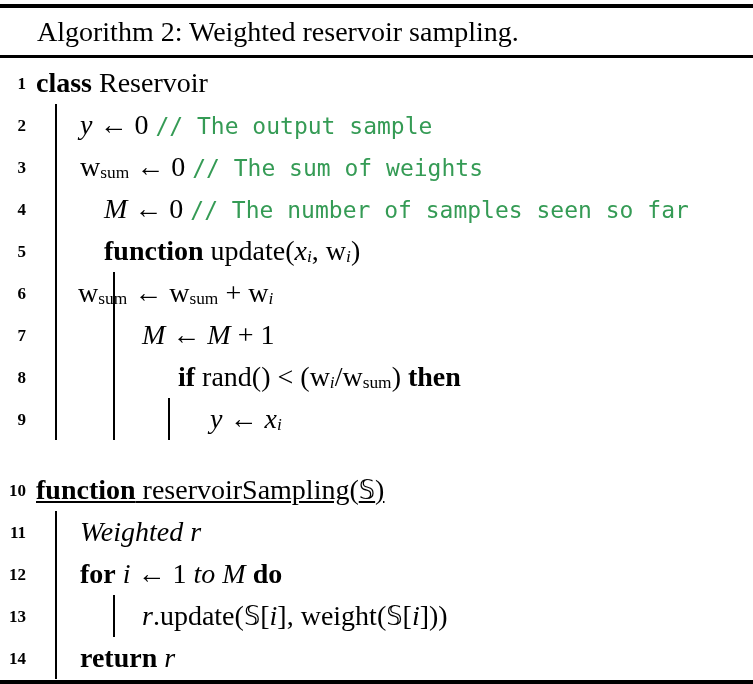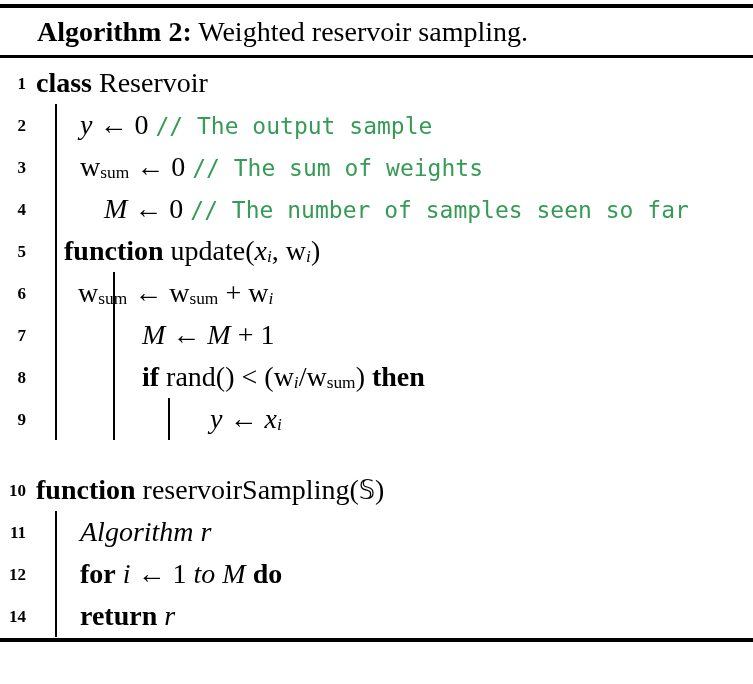--- a/index.html
+++ b/index.html
@@ -13,21 +13,21 @@
     color:var(--ink);
     position:relative;
   }
   .rule-thick{height:4px;background:var(--ink);}
   .rule-mid{height:3px;background:var(--ink);}
   .rule-top{margin-top:4px;}
   .titlebar{
     height:47px;line-height:47px;
     padding-left:37px;font-size:28px;white-space:nowrap;
   }
-  .ttl-label{font-weight:bold;}
+  .ttl-label{font-weight:normal;}
   .algo-body{padding-top:4px;}
   .row{
     position:relative;height:42px;line-height:42px;
     font-size:28px;white-space:nowrap;
   }
   .row.gap{margin-top:29px;}
   .num{
     position:absolute;left:0;top:0;width:26px;
     text-align:right;font-size:17px;font-weight:bold;line-height:44px;
   }
@@ -74,60 +74,66 @@
       <span class="code" style="padding-left: 80px;"><span class="sg-t">w</span><span class="sg-sub">sum</span><span class="sg-t"> ← 0 </span><span class="sg-c">// The sum of weights</span></span>
     </div>
     <div class="row">
       <span class="num">4</span>
       <span class="vbar" style="left: 55px;"></span>
       <span class="code" style="padding-left: 104px;"><span class="sg-v">M</span><span class="sg-t"> ← 0 </span><span class="sg-c">// The number of samples seen so far</span></span>
     </div>
     <div class="row">
       <span class="num">5</span>
       <span class="vbar" style="left: 55px;"></span>
-      <span class="code" style="padding-left: 64px;"><span class="sg-kw">function</span><span class="sg-t"> update(</span><span class="sg-v">x</span><span class="sg-subv">i</span><span class="sg-t">, w</span><span class="sg-subv">i</span><span class="sg-t">)</span></span>
+      <span class="code" style="padding-left: 80px; margin-left: 24px;"><span class="sg-kw">function</span><span class="sg-t"> update(</span><span class="sg-v">x</span><span class="sg-subv">i</span><span class="sg-t">, w</span><span class="sg-subv">i</span><span class="sg-t">)</span></span>
     </div>
     <div class="row">
       <span class="num">6</span>
       <span class="vbar" style="left: 55px;"></span>
       <span class="vbar" style="left: 113px;"></span>
       <span class="code" style="padding-left: 78px;"><span class="sg-t">w</span><span class="sg-sub">sum</span><span class="sg-t"> ← w</span><span class="sg-sub">sum</span><span class="sg-t"> + w</span><span class="sg-subv">i</span></span>
     </div>
     <div class="row">
       <span class="num">7</span>
       <span class="vbar" style="left: 55px;"></span>
       <span class="vbar" style="left: 113px;"></span>
       <span class="code" style="padding-left: 142px;"><span class="sg-v">M</span><span class="sg-t"> ← </span><span class="sg-v">M</span><span class="sg-t"> + 1</span></span>
     </div>
     <div class="row">
       <span class="num">8</span>
       <span class="vbar" style="left: 55px;"></span>
       <span class="vbar" style="left: 113px;"></span>
-      <span class="code" style="padding-left: 142px;"><span class="sg-kw">if</span><span class="sg-t"> rand() &lt; (w</span><span class="sg-subv">i</span><span class="sg-t">/w</span><span class="sg-sub">sum</span><span class="sg-t">) </span><span class="sg-kw">then</span></span>
+      <span class="code" style="padding-left: 142px; margin-left: 36px;"><span class="sg-kw">if</span><span class="sg-t"> rand() &lt; (w</span><span class="sg-subv">i</span><span class="sg-t">/w</span><span class="sg-sub">sum</span><span class="sg-t">) </span><span class="sg-kw">then</span></span>
     </div>
     <div class="row">
       <span class="num">9</span>
       <span class="vbar" style="left: 55px;"></span>
       <span class="vbar" style="left: 113px;"></span>
       <span class="vbar" style="left: 168px;"></span>
       <span class="code" style="padding-left: 210px; font-family: Liberation Serif, serif;"><span class="sg-v">y</span><span class="sg-t"> ← </span><span class="sg-v">x</span><span class="sg-subv">i</span></span>
     </div>
     <div class="row gap">
       <span class="num">10</span>
-      <span class="code" style="padding-left: 36px;"><span class="sg-kw">function</span><span class="sg-t"> reservoirSampling(</span><span class="sg-bb">𝕊</span><span class="sg-t">)</span></span>
+      <span class="code" style="padding-left: 36px; text-decoration: underline;"><span class="sg-kw">function</span><span class="sg-t"> reservoirSampling(</span><span class="sg-bb">𝕊</span><span class="sg-t">)</span></span>
     </div>
     <div class="row">
       <span class="num">11</span>
       <span class="vbar" style="left: 55px;"></span>
-      <span class="code" style="padding-left: 80px;"><span class="sg-v">Algorithm r</span></span>
+      <span class="code" style="padding-left: 80px;"><span class="sg-v">Weighted r</span></span>
     </div>
     <div class="row">
       <span class="num">12</span>
       <span class="vbar" style="left: 55px;"></span>
       <span class="code" style="padding-left: 80px;"><span class="sg-kw">for</span><span class="sg-t"> </span><span class="sg-v">i</span><span class="sg-t"> ← 1 </span><span class="sg-v">to</span><span class="sg-t"> </span><span class="sg-v">M</span><span class="sg-t"> </span><span class="sg-kw">do</span></span>
+    </div>
+    <div class="row">
+      <span class="num">13</span>
+      <span class="vbar" style="left: 55px;"></span>
+      <span class="vbar" style="left: 113px;"></span>
+      <span class="code" style="padding-left: 142px;"><span class="sg-v">r</span><span class="sg-t">.update(</span><span class="sg-bb">𝕊</span><span class="sg-t">[</span><span class="sg-v">i</span><span class="sg-t">], weight(</span><span class="sg-bb">𝕊</span><span class="sg-t">[</span><span class="sg-v">i</span><span class="sg-t">]))</span></span>
     </div>
     <div class="row">
       <span class="num">14</span>
       <span class="vbar" style="left: 55px;"></span>
       <span class="code" style="padding-left: 80px;"><span class="sg-kw">return</span><span class="sg-t"> </span><span class="sg-v">r</span></span>
     </div>
   </div>
 
 <div class="rule-thick rule-bottom"></div>
 

